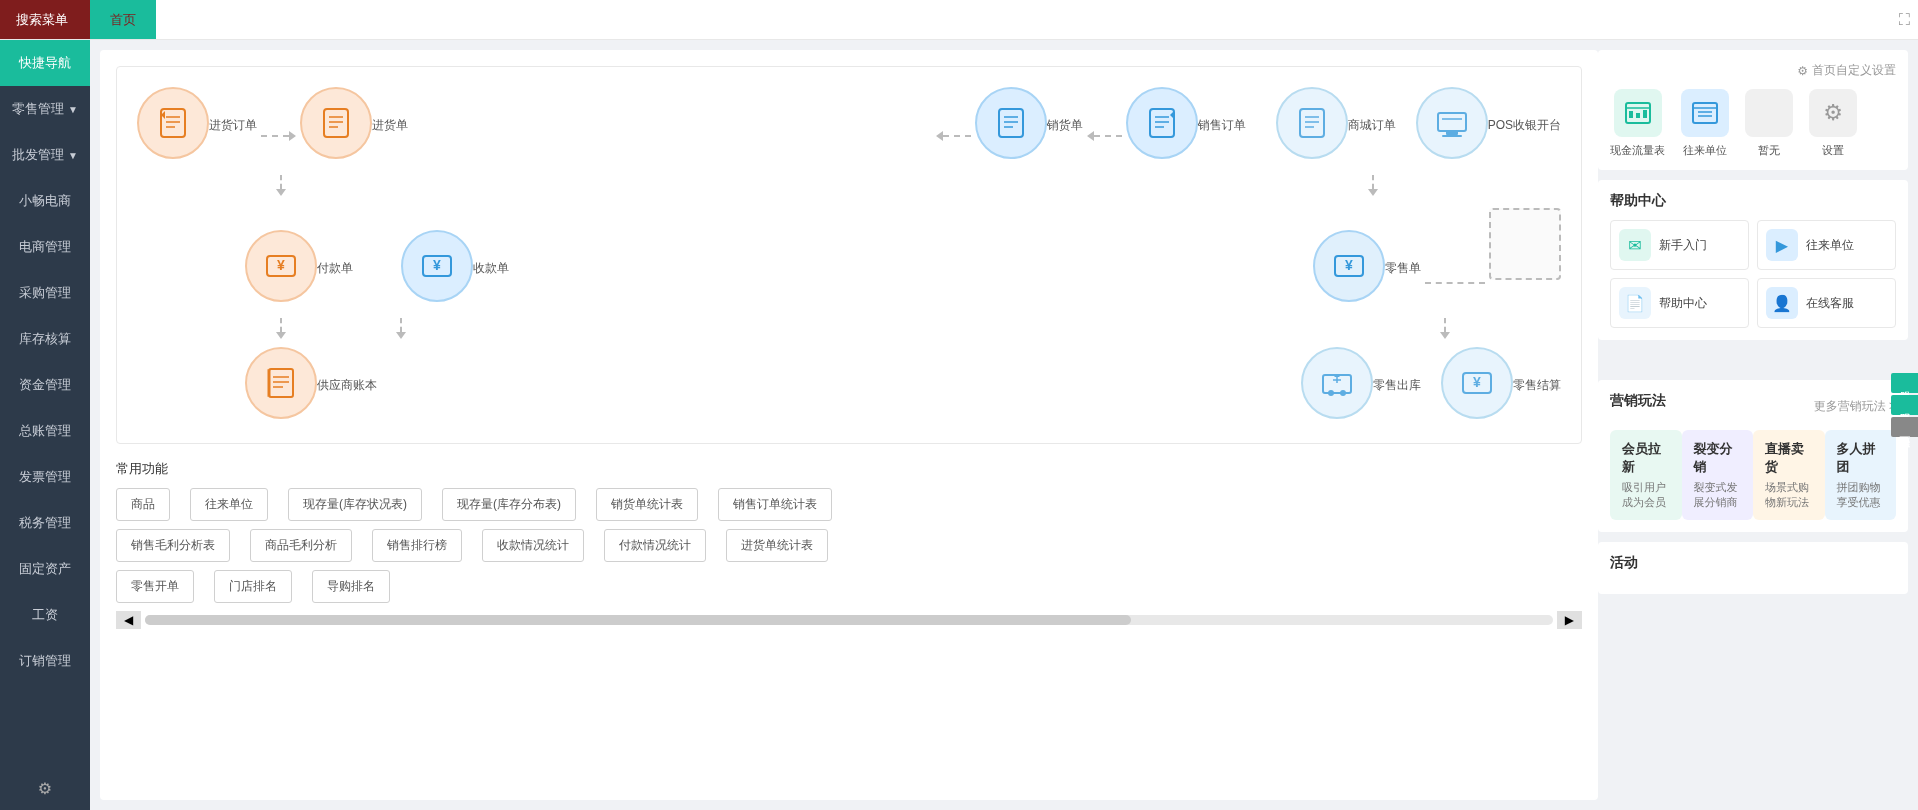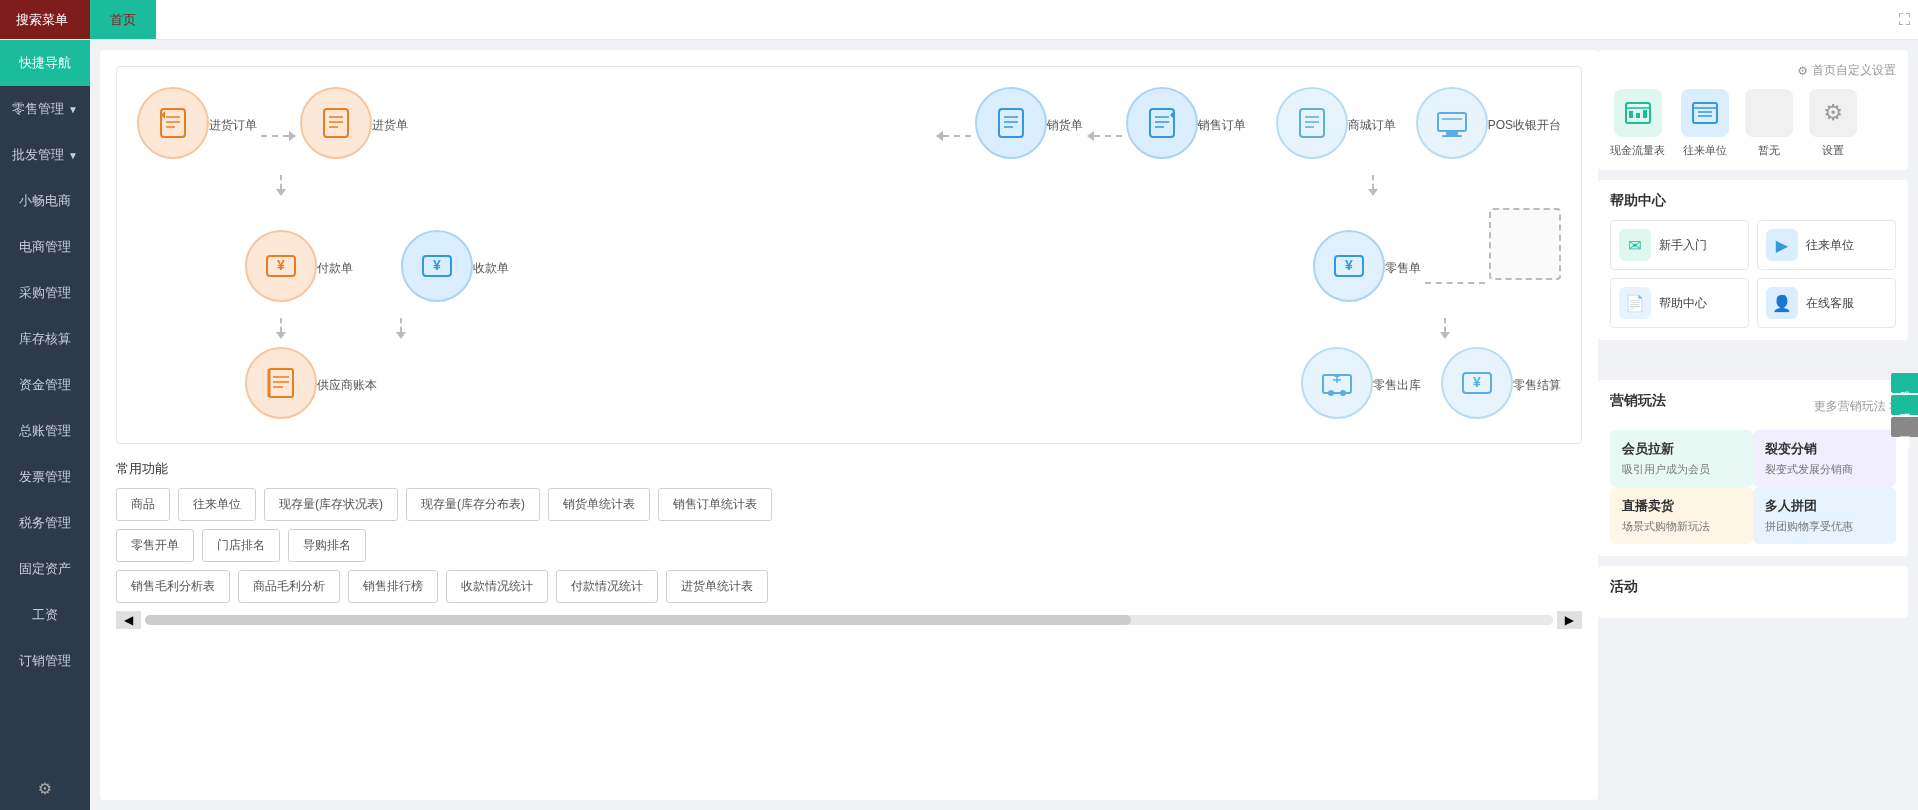--- a/index.html
+++ b/index.html
@@ -32,21 +32,21 @@
     .flow-section { background: #fff; border: 1px solid #e8e8e8; border-radius: 4px; padding: 20px; margin-bottom: 16px; }
     .flow-circle { width: 72px; height: 72px; border-radius: 50%; display: flex; align-items: center; justify-content: center; font-size: 26px; margin-bottom: 6px; }
     .circle-orange { background: #fde8d8; color: #e67e22; border: 2px solid #f5c6a0; }
     .circle-blue { background: #dbeeff; color: #3498db; border: 2px solid #a8d4f5; }
     .circle-lightblue { background: #e8f4fd; color: #5dade2; border: 2px solid #b8dcf0; }
     .flow-label { font-size: 12px; color: #555; text-align: center; }
 
     
     .common-funcs { margin-top: 8px; }
     .common-funcs-title { font-size: 13px; color: #333; margin-bottom: 10px; font-weight: 500; }
-    .func-row { display: flex; gap: 8px; margin-bottom: 8px; flex-wrap: wrap; }
+    .func-row { display: flex; gap: 20px; margin-bottom: 8px; flex-wrap: wrap; }
     .func-btn { border: 1px solid #d0d0d0; background: #fff; padding: 7px 14px; border-radius: 3px; font-size: 12px; color: #555; cursor: pointer; white-space: nowrap; }
 
     
     .scroll-bar-area { display: flex; align-items: center; margin-top: 8px; gap: 4px; }
     .scroll-btn { background: #e0e0e0; border: none; padding: 2px 8px; cursor: pointer; font-size: 12px; }
     .scroll-track { flex: 1; height: 10px; background: #e8e8e8; border-radius: 5px; }
     .scroll-thumb { height: 10px; background: #ccc; border-radius: 5px; width: 70%; }
 
     
     .right-panel { width: 320px; padding: 10px 10px 10px 0; display: flex; flex-direction: column; gap: 10px; flex-shrink: 0; }
@@ -72,21 +72,21 @@
     .help-icon { width: 32px; height: 32px; border-radius: 6px; display: flex; align-items: center; justify-content: center; font-size: 16px; }
     .hi-teal { background: #e0f7f0; color: #1abc9c; }
     .hi-blue { background: #dbeeff; color: #3498db; }
     .hi-lblue { background: #e8f4fd; color: #5dade2; }
     .help-item-label { font-size: 12px; color: #444; }
 
     
     .marketing { background: #fff; border-radius: 4px; padding: 12px; margin-top: 30px; }
     .marketing-header { display: flex; justify-content: space-between; align-items: center; margin-bottom: 10px; }
     .more-link { font-size: 12px; color: #999; cursor: pointer; }
-    .marketing-grid { display: grid; grid-template-columns: 1fr 1fr; }
+    .marketing-grid { display: grid; grid-template-columns: 1fr 1fr 1fr 1fr; }
     .marketing-item { background: #f0f8ff; border-radius: 6px; padding: 10px 12px; cursor: pointer; }
     .marketing-item-title { font-size: 13px; font-weight: 600; color: #333; margin-bottom: 4px; }
     .marketing-item-desc { font-size: 11px; color: #777; }
     .mi-green { background: #e8f8f2; }
     .mi-purple { background: #f0eeff; }
     .mi-orange { background: #fff5e6; }
     .mi-blue { background: #e8f4fd; }
 
     
     .float-btns { position: fixed; right: 0; top: 50%; transform: translateY(-50%); display: flex; flex-direction: column; gap: 2px; z-index: 100; }
@@ -394,31 +394,31 @@
         <div class="common-funcs-title">常用功能</div>
         <div class="func-row">
           <button class="func-btn">商品</button>
           <button class="func-btn">往来单位</button>
           <button class="func-btn">现存量(库存状况表)</button>
           <button class="func-btn">现存量(库存分布表)</button>
           <button class="func-btn">销货单统计表</button>
           <button class="func-btn">销售订单统计表</button>
         </div>
         <div class="func-row">
-          <button class="func-btn">零售开单</button>
-          <button class="func-btn">门店排名</button>
-          <button class="func-btn">导购排名</button>
-        </div>
-        <div class="func-row">
           <button class="func-btn">销售毛利分析表</button>
           <button class="func-btn">商品毛利分析</button>
           <button class="func-btn">销售排行榜</button>
           <button class="func-btn">收款情况统计</button>
           <button class="func-btn">付款情况统计</button>
           <button class="func-btn">进货单统计表</button>
+        </div>
+        <div class="func-row">
+          <button class="func-btn">零售开单</button>
+          <button class="func-btn">门店排名</button>
+          <button class="func-btn">导购排名</button>
         </div>
       </div>
 
       <div class="scroll-bar-area">
         <button class="scroll-btn">◀</button>
         <div class="scroll-track">
           <div class="scroll-thumb"></div>
         </div>
         <button class="scroll-btn">▶</button>
       </div>

